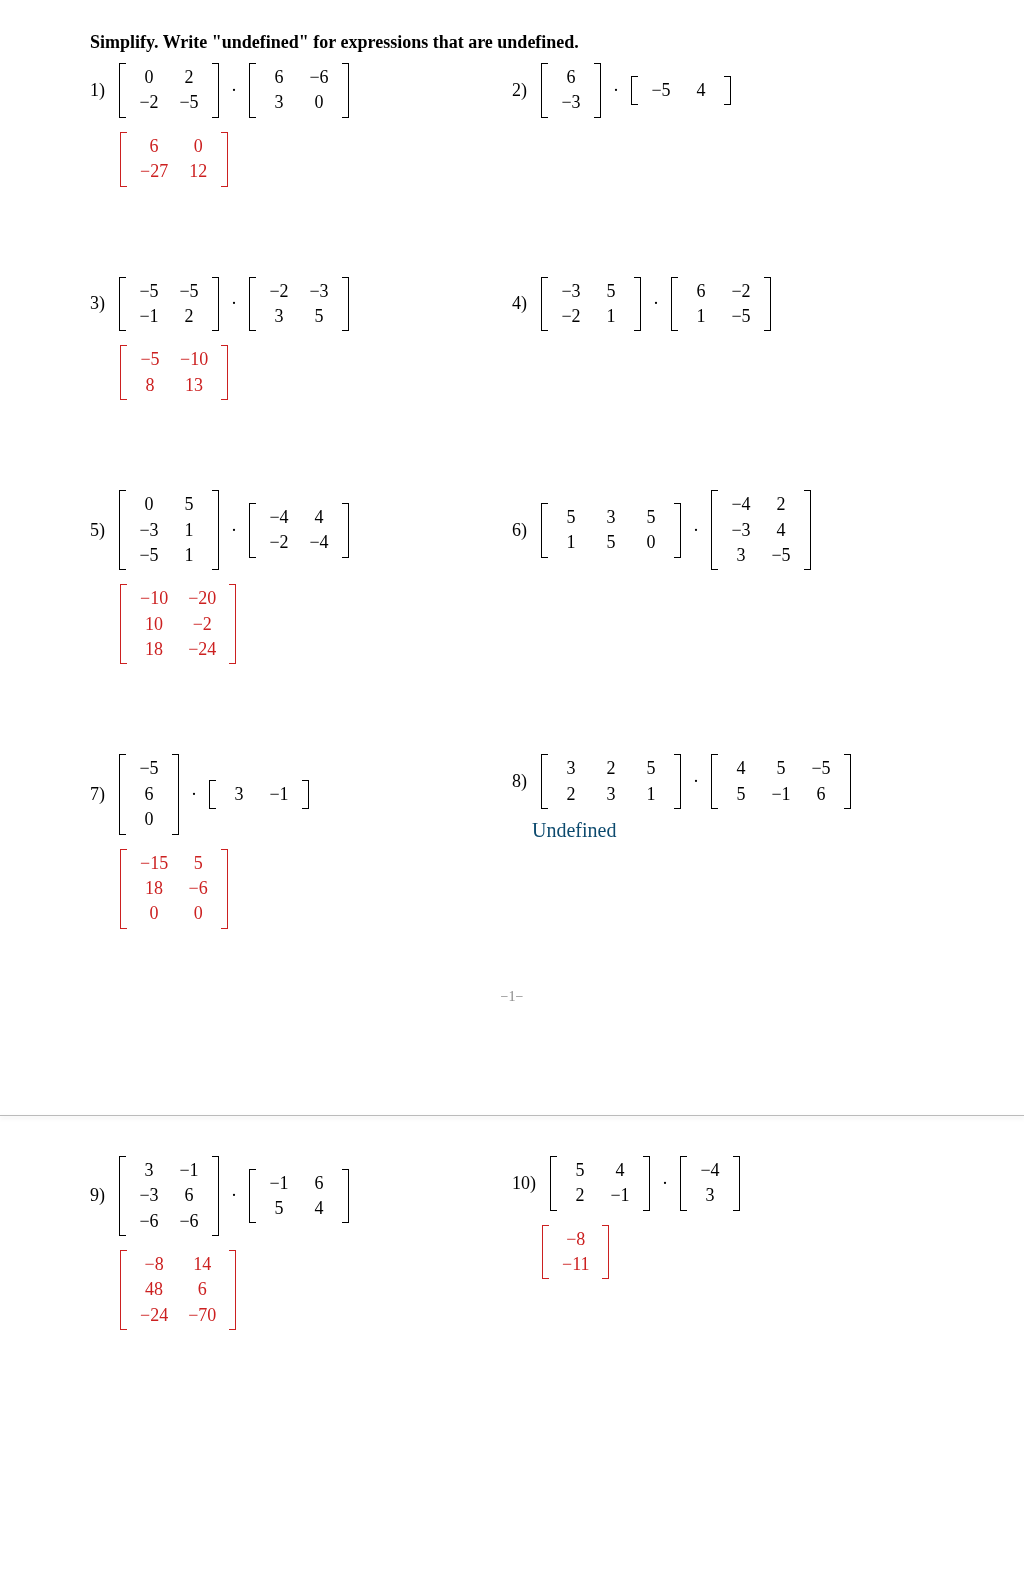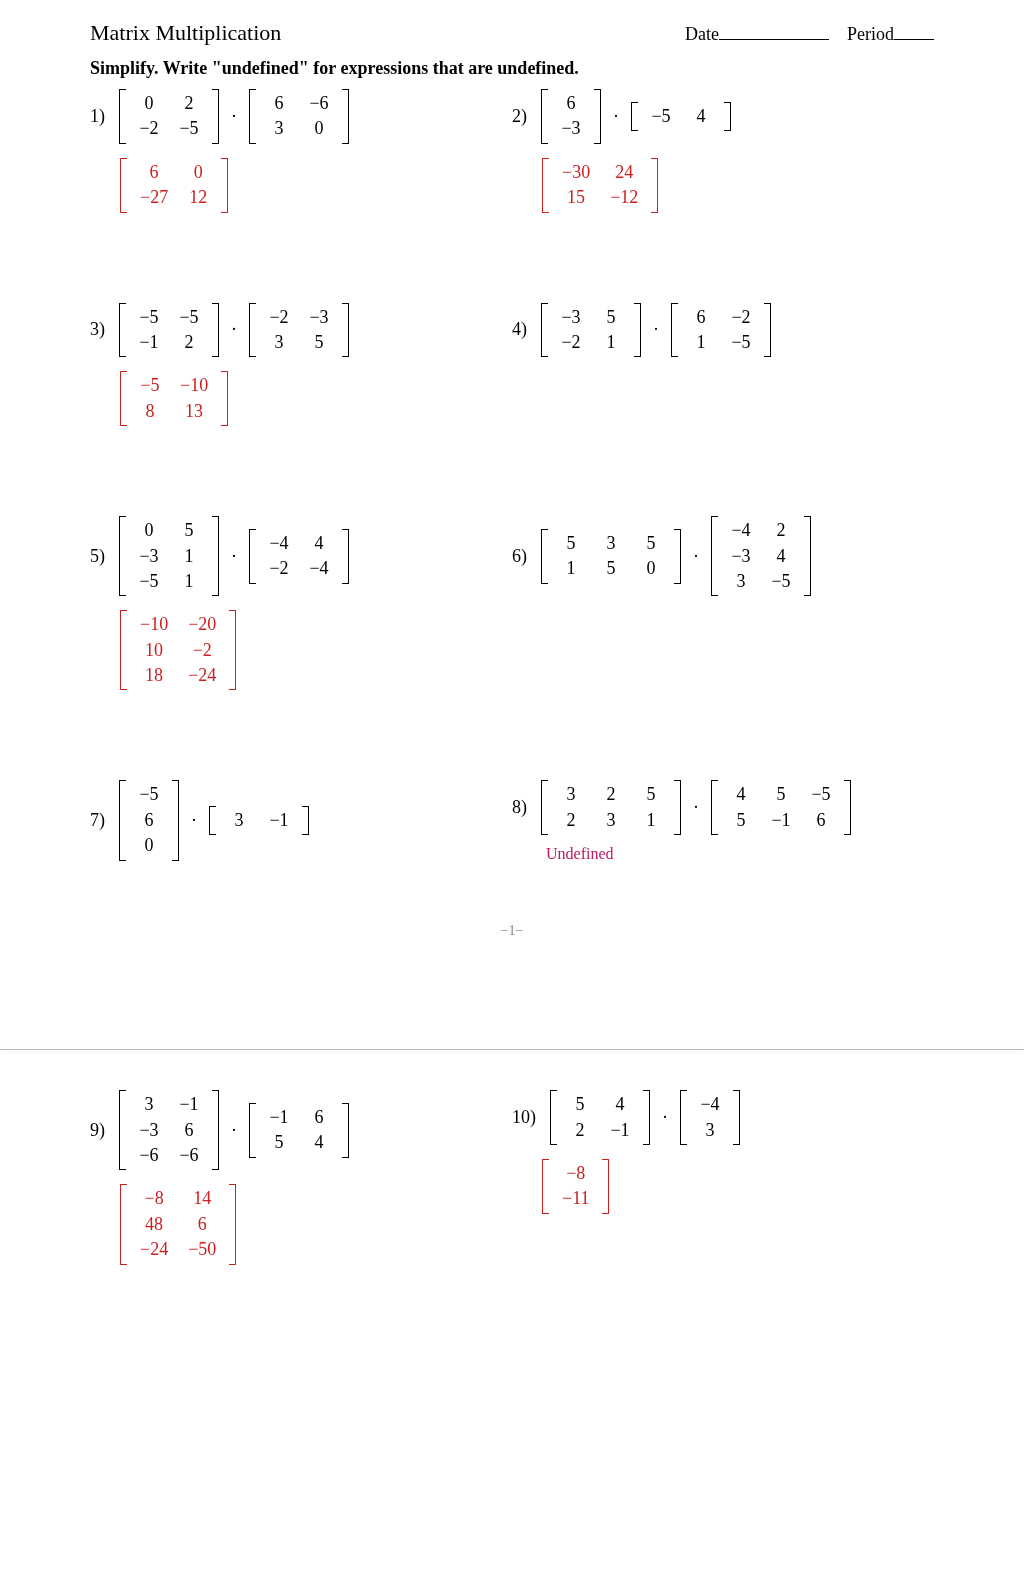--- a/index.html
+++ b/index.html
@@ -25,21 +25,21 @@
   .date-period { font-size: 18px; }
   .line { border-bottom: 1px solid #000; display:inline-block; min-width:110px; height:1em; vertical-align:baseline;}
   .line.short { min-width:40px; }
   .instr { font-size: 18px; font-weight: bold; margin: 12px 0 10px 0; }
   .row { display:flex; }
   .col { width:50%; box-sizing:border-box; padding-right:10px; }
   .problem { margin-bottom: 90px; font-size:18px; }
   .problem .q { display:flex; align-items:center; gap:4px; }
   .num { margin-right:6px; }
   .ans { color:#cc2020; margin-top:14px; margin-left:26px;}
-  .undef { color:#be185d; margin-top:10px; margin-left:34px; font-size:16px;}
+  .undef { color:#0c4a6e; margin-top:10px; margin-left:20px; font-size:20px;}
   
   
   .mx { display:inline-block; position:relative; padding: 2px 10px; margin: 0 4px; vertical-align:middle;}
   .mx::before, .mx::after {
     content:"";
     position:absolute;
     top:0; bottom:0;
     width:6px;
     border-top:1.5px solid currentColor;
     border-bottom:1.5px solid currentColor;
@@ -62,28 +62,20 @@
     font-size:14px;
     margin-top:-30px;
     margin-bottom:30px;
   }
 </style>
 </head>
 <body>
 
 <div class="page">
 
-  <div class="header-row">
-    <span class="title">Matrix Multiplication</span>
-    <span class="date-period">
-      <span>Date</span><span class="line"></span>
-      &nbsp;&nbsp;
-      <span>Period</span><span class="line short"></span>
-    </span>
-  </div>
 
   <div class="instr">Simplify.  Write "undefined" for expressions that are undefined.</div>
 
   <div id="problems-top">
       <div class="row">
         <div class="col">
           <div class="problem">
             <div class="q">
               <span class="num">1)</span>
               <span class="mx ">
@@ -151,32 +143,20 @@
                 <table>
                   <tbody>
                     <tr>
                       <td>−5</td>
                       <td>4</td>
                     </tr>
                   </tbody>
                 </table>
               </span>
             </div>
-            <div class="ans"><span class="mx "><table>
-                  <tbody>
-                    <tr>
-                      <td>−30</td>
-                      <td>24</td>
-                    </tr>
-                    <tr>
-                      <td>15</td>
-                      <td>−12</td>
-                    </tr>
-                  </tbody>
-                </table></span></div>
           </div>
         </div>
       </div>
       <div class="row">
         <div class="col">
           <div class="problem">
             <div class="q">
               <span class="num">3)</span>
               <span class="mx ">
                 <table>
@@ -384,20 +364,36 @@
                 <table>
                   <tbody>
                     <tr>
                       <td>3</td>
                       <td>−1</td>
                     </tr>
                   </tbody>
                 </table>
               </span>
             </div>
+            <div class="ans"><span class="mx "><table>
+                  <tbody>
+                    <tr>
+                      <td>−15</td>
+                      <td>5</td>
+                    </tr>
+                    <tr>
+                      <td>18</td>
+                      <td>−6</td>
+                    </tr>
+                    <tr>
+                      <td>0</td>
+                      <td>0</td>
+                    </tr>
+                  </tbody>
+                </table></span></div>
           </div>
         </div>
         <div class="col">
           <div class="problem">
             <div class="q">
               <span class="num">8)</span>
               <span class="mx ">
                 <table>
                   <tbody>
                     <tr>
@@ -488,21 +484,21 @@
                     <tr>
                       <td>−8</td>
                       <td>14</td>
                     </tr>
                     <tr>
                       <td>48</td>
                       <td>6</td>
                     </tr>
                     <tr>
                       <td>−24</td>
-                      <td>−50</td>
+                      <td>−70</td>
                     </tr>
                   </tbody>
                 </table></span></div>
           </div>
         </div>
         <div class="col">
           <div class="problem">
             <div class="q">
               <span class="num">10)</span>
               <span class="mx ">

